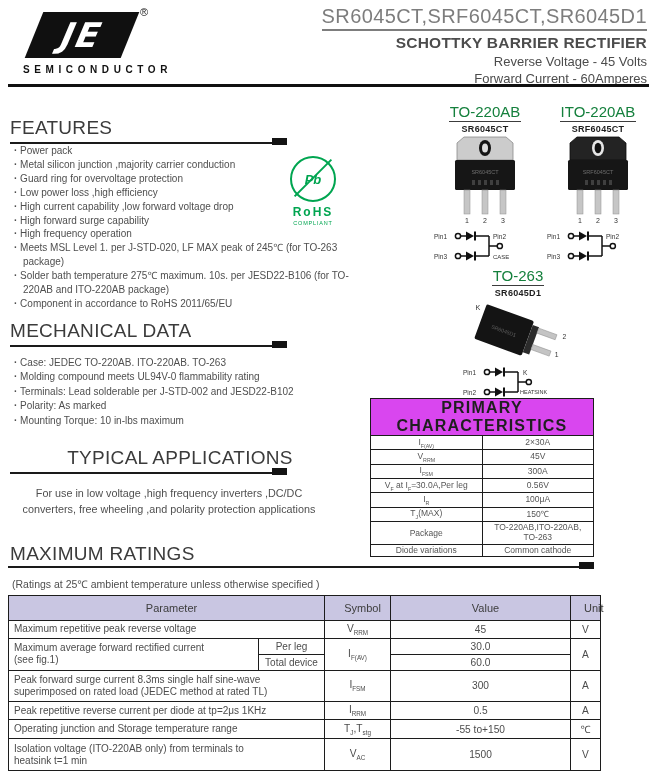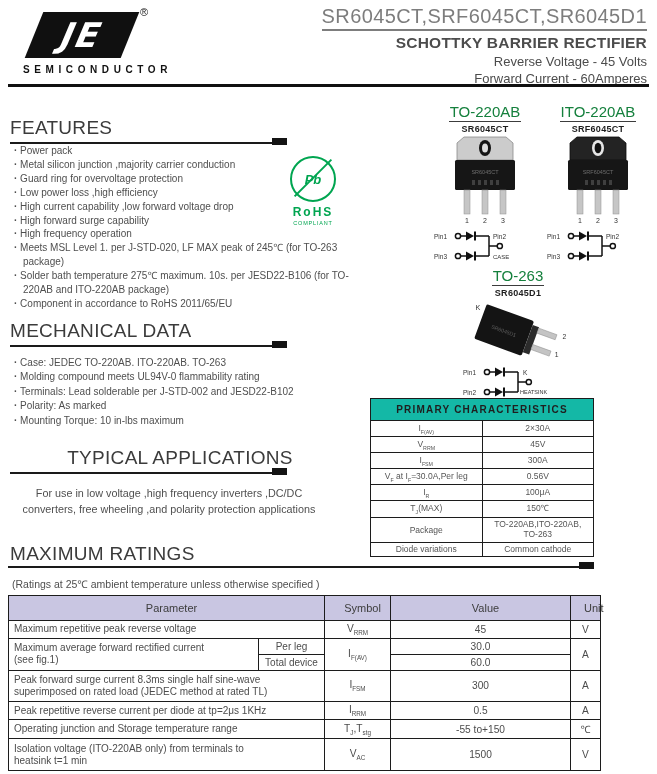--- a/index.html
+++ b/index.html
@@ -58,21 +58,21 @@
   .mr-table{position:absolute;left:8px;top:595px;width:592px;height:176px;table-layout:fixed;}
   .mr-table th,.mr-table td{border:1.6px solid #1c1c1c;padding:0 3px;}
   .mr-table th{background:#c9c6e2;font-weight:normal;font-size:11px;color:#3d3d3d;height:24px;padding-left:13px;}
   .mr-param{font-size:10px;text-align:left;color:#4c4c4c;white-space:pre-line;line-height:12px;padding-left:5px!important;}
   .mr-sub{font-size:10px;text-align:center;color:#4c4c4c;}
   .mr-sym,.mr-val,.mr-unit{font-size:10.2px;text-align:center;color:#4c4c4c;}
   sub{font-size:0.62em;}
 
   .pc-table{position:absolute;left:370px;top:398px;width:224px;height:159px;table-layout:fixed;}
   .pc-table th,.pc-table td{border:1.4px solid #1c1c1c;padding:0 2px;}
-  .pc-table th{background:#14b8a6;font-size:10px;font-weight:bold;letter-spacing:1.2px;color:#1f1f1f;height:21px;}
+  .pc-table th{background:#d946ef;font-size:16px;font-weight:bold;letter-spacing:1.2px;color:#1f1f1f;height:21px;}
   .pc-label{width:112px;font-size:8.5px;text-align:center;color:#555;}
   .pc-value{font-size:8.5px;text-align:center;color:#555;white-space:pre-line;line-height:9.5px;}
 
   
   .pkg{position:absolute;text-align:center;}
   .pkg-to220{left:426px;top:103px;width:118px;}
   .pkg-ito220{left:542px;top:103px;width:112px;}
   .pkg-to263{left:452px;top:267px;width:132px;}
   .pkg-title{display:inline-block;font-size:15px;color:#15803d;border-bottom:1.5px solid #3c3c3c;padding:0 1px 1px;}
   .pkg-part{font-size:9px;font-weight:bold;color:#1d1d1d;margin-top:2px;letter-spacing:0.3px;}

